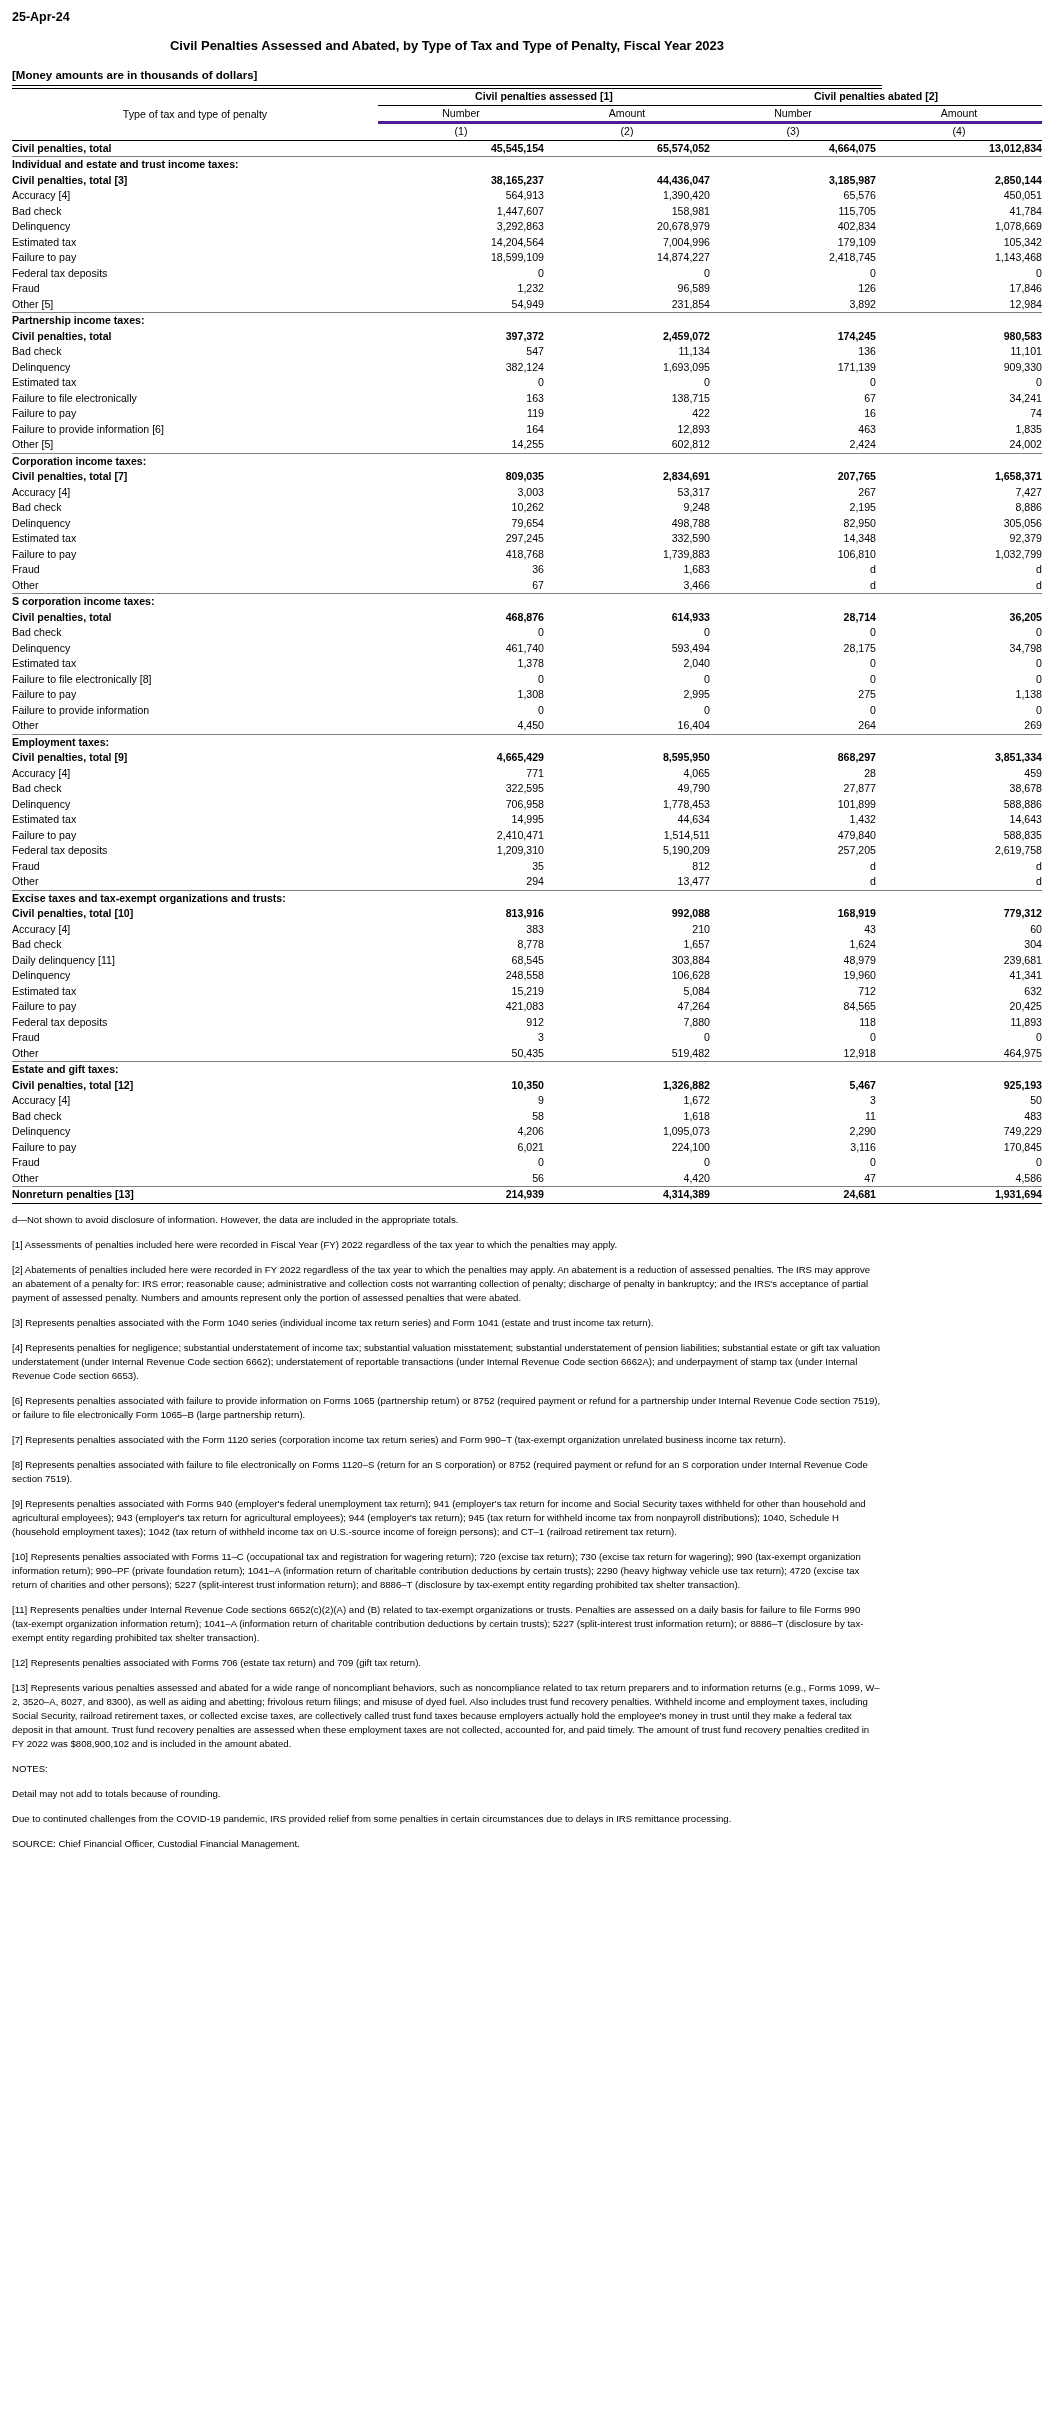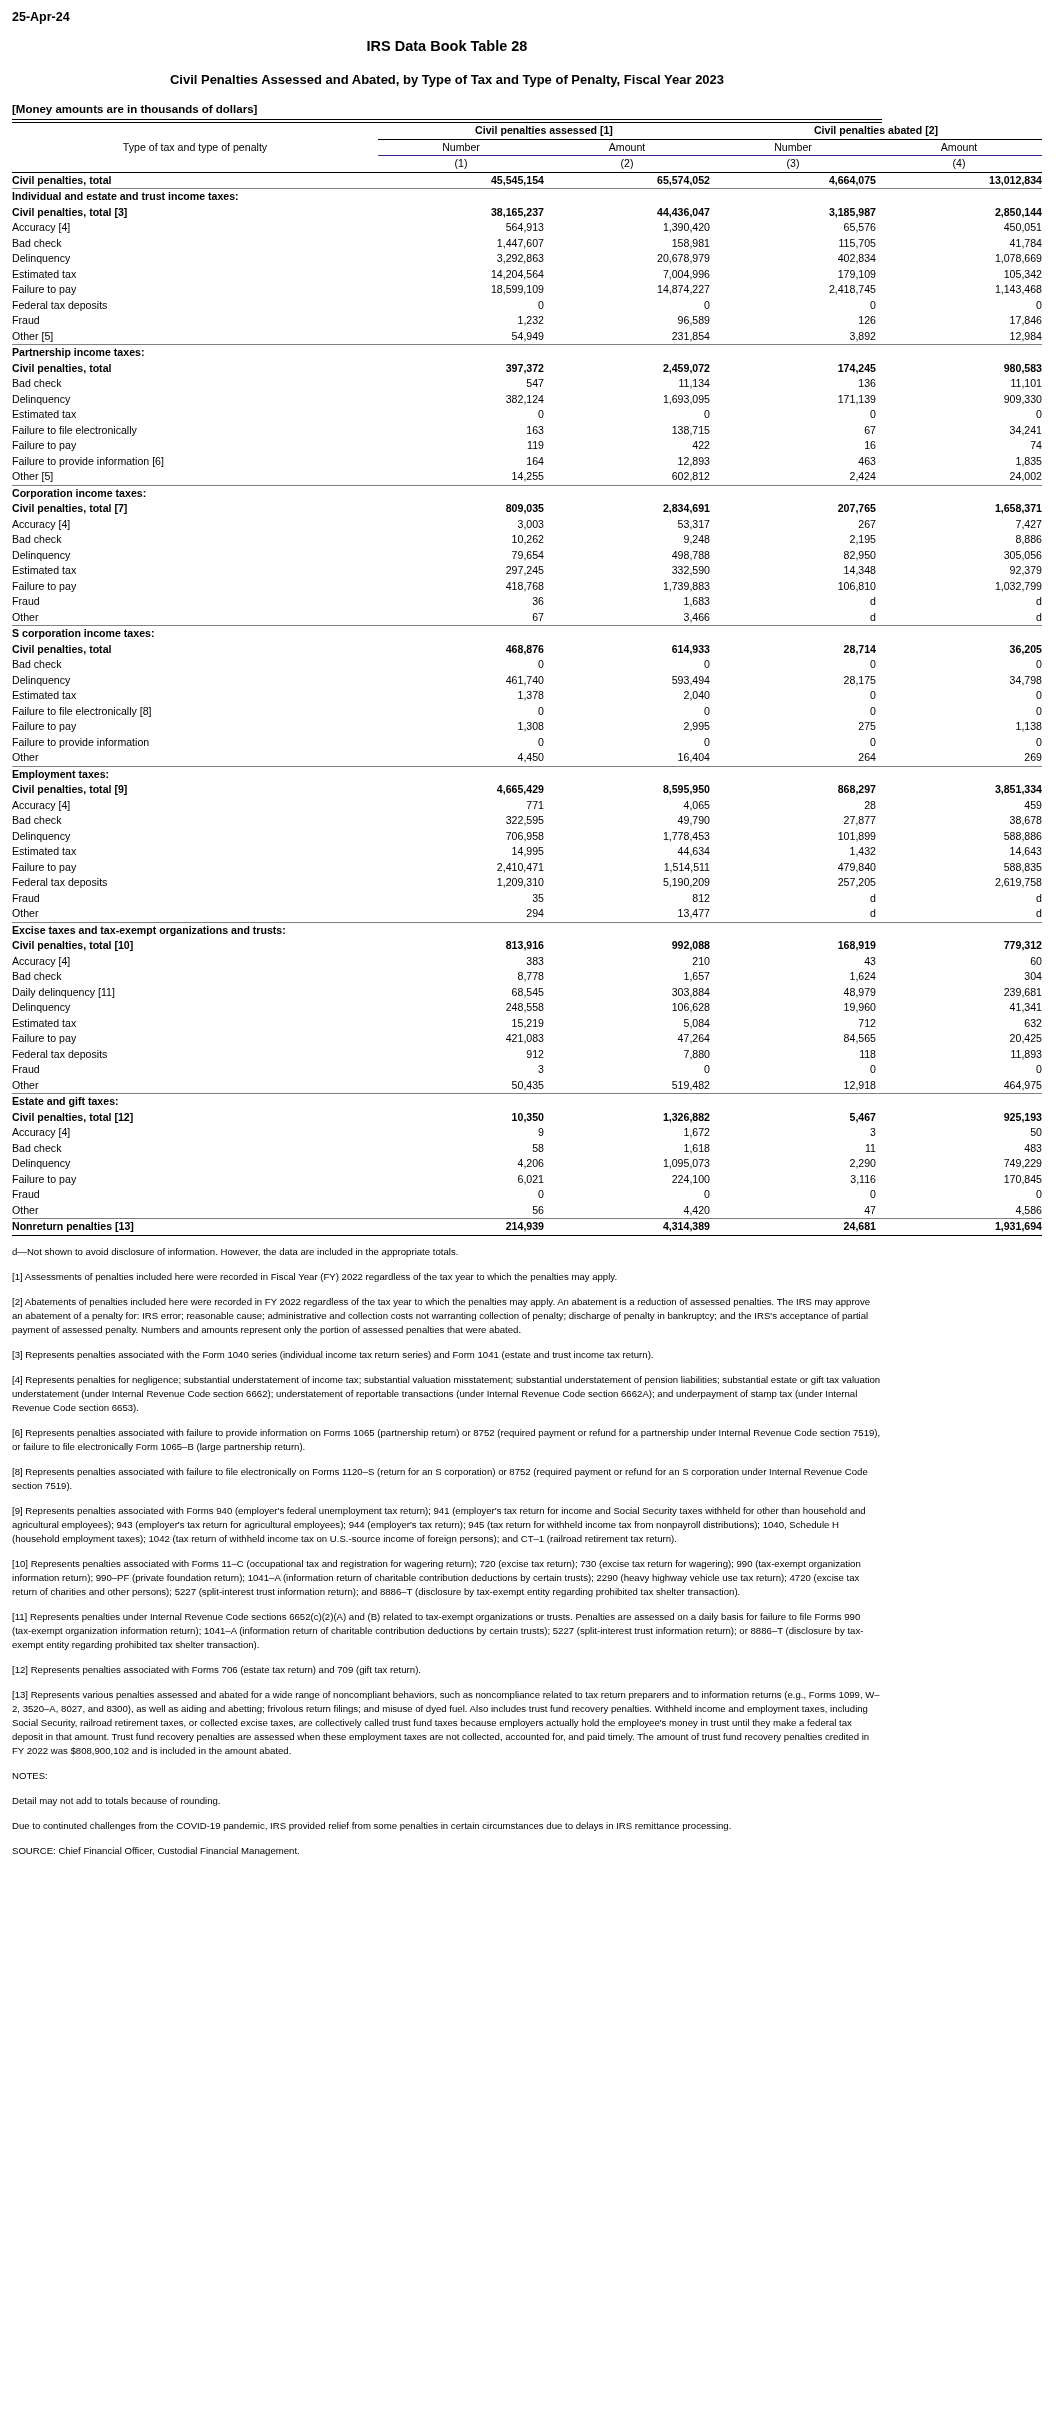--- a/index.html
+++ b/index.html
@@ -74,21 +74,21 @@
   }
   .hdr-group.bordered {
     border-bottom: 1px solid #000;
     font-weight: bold;
   }
   .hdr-sub {
     text-align: center;
     font-weight: normal;
     font-size: 10.6px;
     padding: 7px 0 7px 0;
-    border-bottom: 1px solid #4c1d95;
+    border-bottom: 3px solid #4c1d95;
   }
   .hdr-rowlabel {
     text-align: center;
     font-weight: normal;
     font-size: 10.6px;
     vertical-align: middle;
     padding-bottom: 2px;
   }
   .hdr-colnum {
     text-align: center;
@@ -131,21 +131,20 @@
   }
   .notes-head { margin: 0 0 11px 0; }
 </style>
 </head>
 <body>
 
 <div class="page">
 
   <div class="doc-date">25-Apr-24</div>
 
-  <div class="doc-title">IRS Data Book Table 28</div>
 
   <div class="doc-subtitle">Civil Penalties Assessed and Abated, by Type of Tax and Type of Penalty, Fiscal Year 2023</div>
 
   <div class="doc-units">[Money amounts are in thousands of dollars]</div>
   <div class="rule-double"></div>
 
   <table class="data">
     <colgroup>
       <col class="c-label">
       <col class="c-num">
@@ -654,20 +653,21 @@
   </table>
 
   <div class="footnotes">
     <p>d—Not shown to avoid disclosure of information. However, the data are included in the appropriate totals.</p>
     <div id="footnote-items">
         <p>[1]  Assessments of penalties included here were recorded in Fiscal Year (FY) 2022 regardless of the tax year to which the penalties may apply.</p>
         <p>[2]  Abatements of penalties included here were recorded in FY 2022 regardless of the tax year to which the penalties may apply. An abatement is a reduction of assessed penalties. The IRS may approve an abatement of a penalty for: IRS error; reasonable cause; administrative and collection costs not warranting collection of penalty; discharge of penalty in bankruptcy; and the IRS's acceptance of partial payment of assessed penalty. Numbers and amounts represent only the portion of assessed penalties that were abated.</p>
         <p>[3]  Represents penalties associated with the Form 1040 series (individual income tax return series) and Form 1041 (estate and trust income tax return).</p>
         <p>[4]  Represents penalties for negligence; substantial understatement of income tax; substantial valuation misstatement; substantial understatement of pension liabilities; substantial estate or gift tax valuation understatement (under Internal Revenue Code section 6662); understatement of reportable transactions (under Internal Revenue Code section 6662A); and underpayment of stamp tax (under Internal Revenue Code section 6653).</p>
         <p>[6]  Represents penalties associated with failure to provide information on Forms 1065 (partnership return) or 8752 (required payment or refund for a partnership under Internal Revenue Code section 7519), or failure to file electronically Form 1065–B (large partnership return).</p>
+        <p>[7]  Represents penalties associated with the Form 1120 series (corporation income tax return series) and Form 990–T (tax-exempt organization unrelated business income tax return).</p>
         <p>[8]  Represents penalties associated with failure to file electronically on Forms 1120–S (return for an S corporation) or 8752 (required payment or refund for an S corporation under Internal Revenue Code section 7519).</p>
         <p>[9]  Represents penalties associated with Forms 940 (employer's federal unemployment tax return); 941 (employer's tax return for income and Social Security taxes withheld for other than household and agricultural employees); 943 (employer's tax return for agricultural employees); 944 (employer's tax return); 945 (tax return for withheld income tax from nonpayroll distributions); 1040, Schedule H (household employment taxes); 1042 (tax return of withheld income tax on U.S.-source income of foreign persons); and CT–1 (railroad retirement tax return).</p>
         <p>[10]  Represents penalties associated with Forms 11–C (occupational tax and registration for wagering return); 720 (excise tax return); 730 (excise tax return for wagering); 990 (tax-exempt organization information return); 990–PF (private foundation return); 1041–A (information return of charitable contribution deductions by certain trusts); 2290 (heavy highway vehicle use tax return); 4720 (excise tax return of charities and other persons); 5227 (split-interest trust information return); and 8886–T (disclosure by tax-exempt entity regarding prohibited tax shelter transaction).</p>
         <p>[11]  Represents penalties under Internal Revenue Code sections 6652(c)(2)(A) and (B) related to tax-exempt organizations or trusts. Penalties are assessed on a daily basis for failure to file Forms 990 (tax-exempt organization information return); 1041–A (information return of charitable contribution deductions by certain trusts); 5227 (split-interest trust information return); or 8886–T (disclosure by tax-exempt entity regarding prohibited tax shelter transaction).</p>
         <p>[12]  Represents penalties associated with Forms 706 (estate tax return) and 709 (gift tax return).</p>
         <p>[13]  Represents various penalties assessed and abated for a wide range of noncompliant behaviors, such as noncompliance related to tax return preparers and to information returns (e.g., Forms 1099, W–2, 3520–A, 8027, and 8300), as well as aiding and abetting; frivolous return filings; and misuse of dyed fuel. Also includes trust fund recovery penalties. Withheld income and employment taxes, including Social Security, railroad retirement taxes, or collected excise taxes, are collectively called trust fund taxes because employers actually hold the employee's money in trust until they make a federal tax deposit in that amount. Trust fund recovery penalties are assessed when these employment taxes are not collected, accounted for, and paid timely. The amount of trust fund recovery penalties credited in FY 2022 was $808,900,102 and is included in the amount abated.</p>
       </div>
     <p class="notes-head">NOTES:</p>
     <div id="note-items">
         <p>Detail may not add to totals because of rounding.</p>

